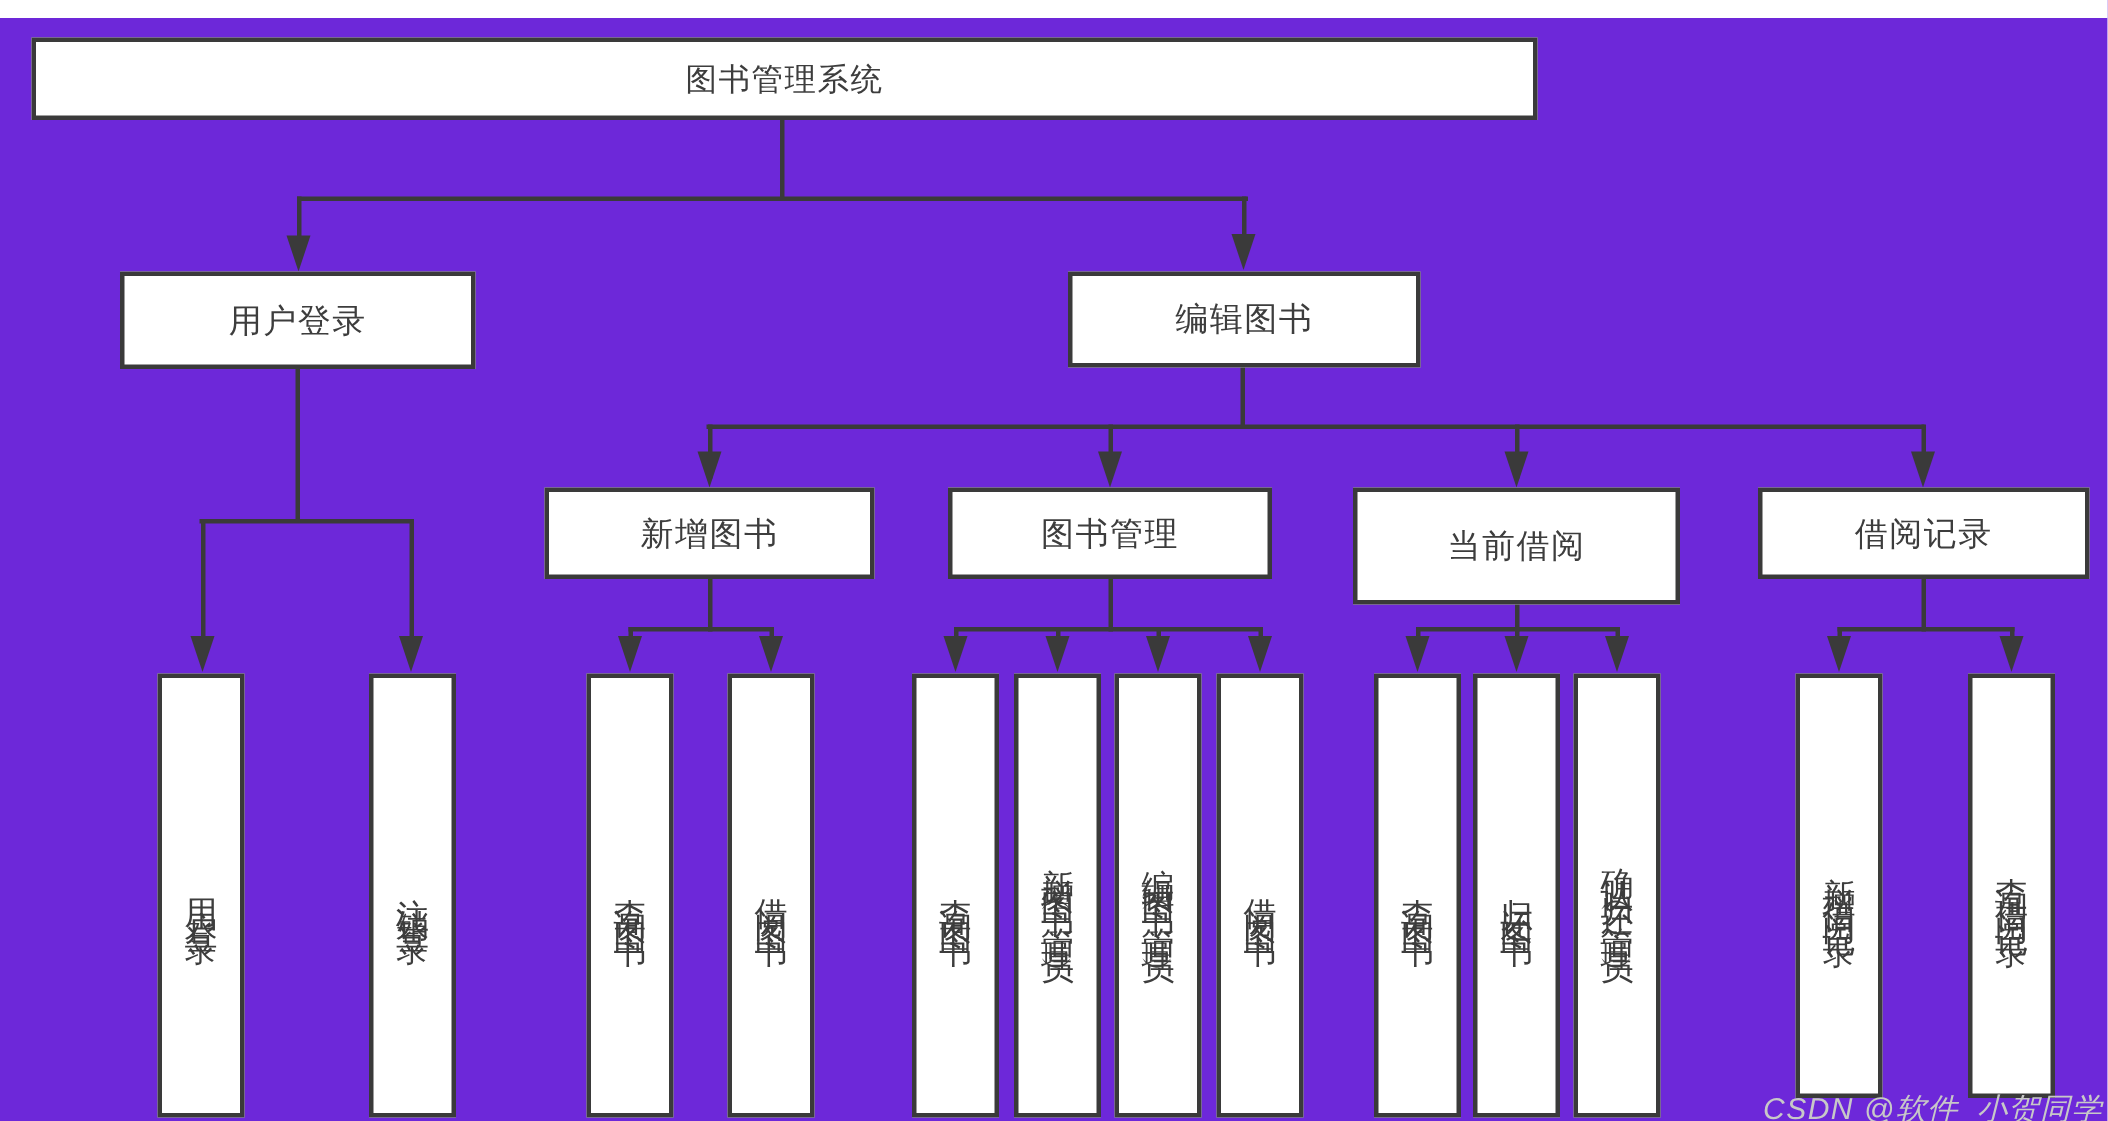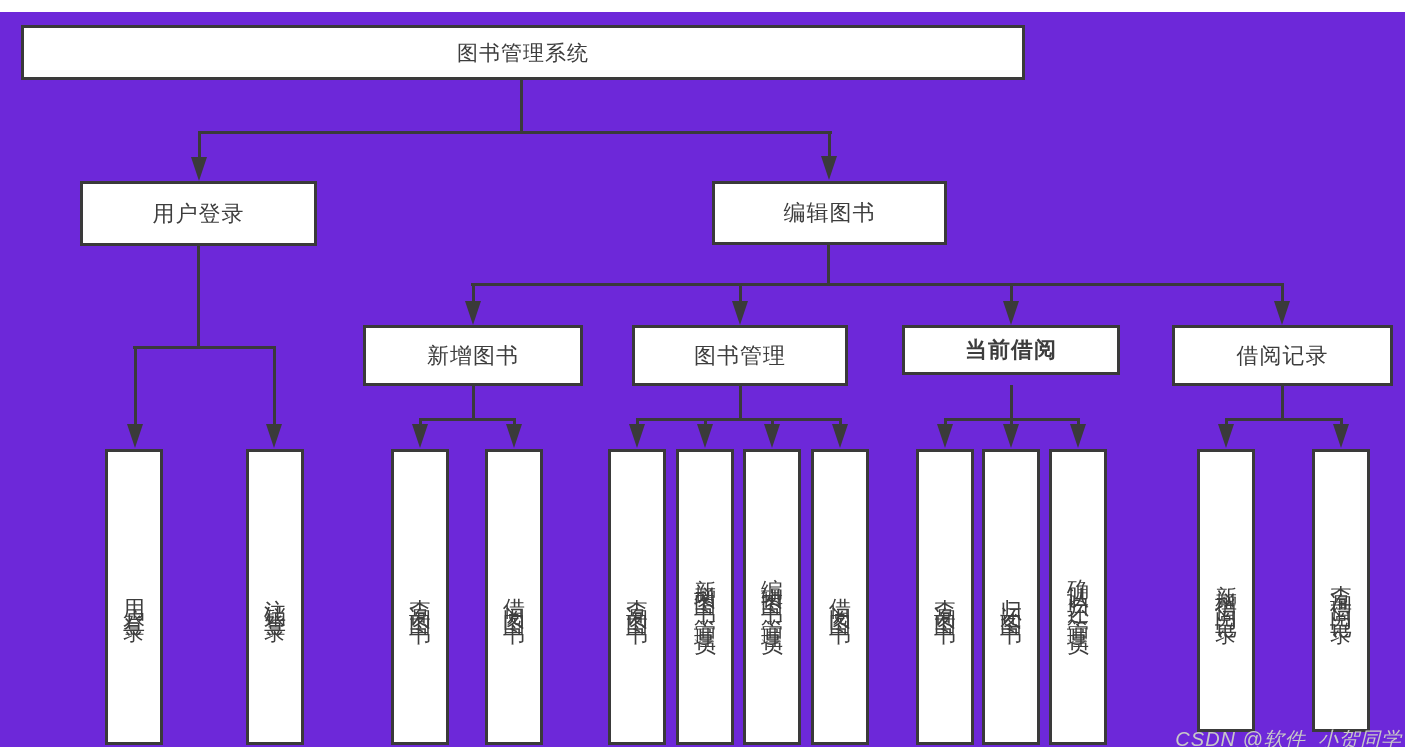--- a/index.html
+++ b/index.html
@@ -109,21 +109,21 @@
   <div class="box" style="left:712px;top:169px;width:235px;height:64px;">
     <span class="hlabel">编辑图书</span>
   </div>
 
   <div class="box" style="left:363px;top:313px;width:220px;height:61px;">
     <span class="hlabel">新增图书</span>
   </div>
   <div class="box" style="left:632px;top:313px;width:216px;height:61px;">
     <span class="hlabel">图书管理</span>
   </div>
-  <div class="box" style="left:902px;top:313px;width:218px;height:50px;font-weight:bold;">
+  <div class="box" style="left:902px;top:313px;width:218px;height:78px;">
     <span class="hlabel">当前借阅</span>
   </div>
   <div class="box" style="left:1172px;top:313px;width:221px;height:61px;">
     <span class="hlabel">借阅记录</span>
   </div>
 
   <div class="box leaf" style="left:105px;top:437px;height:296px;">
     <span class="vtext">用户登录</span>
   </div>
   <div class="box leaf" style="left:246px;top:437px;height:296px;">

